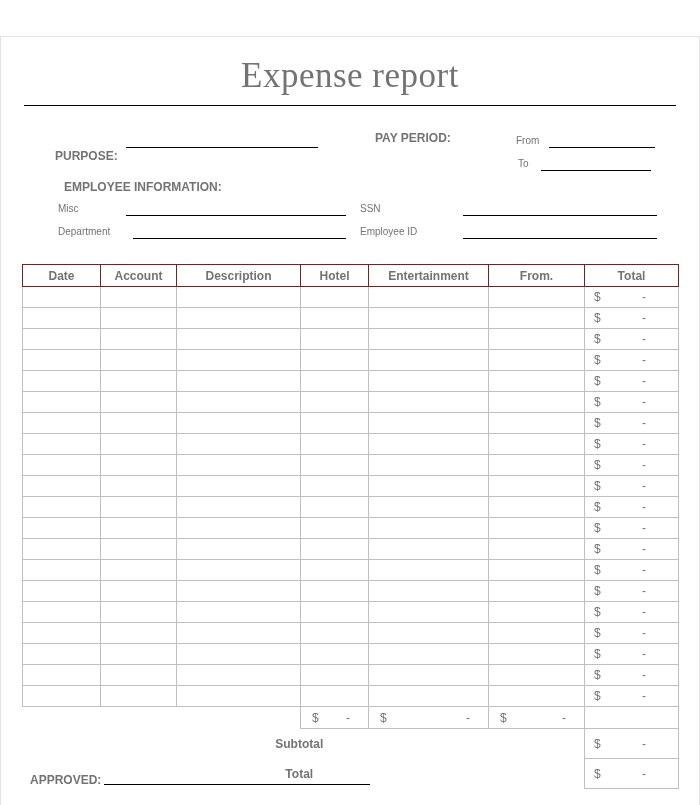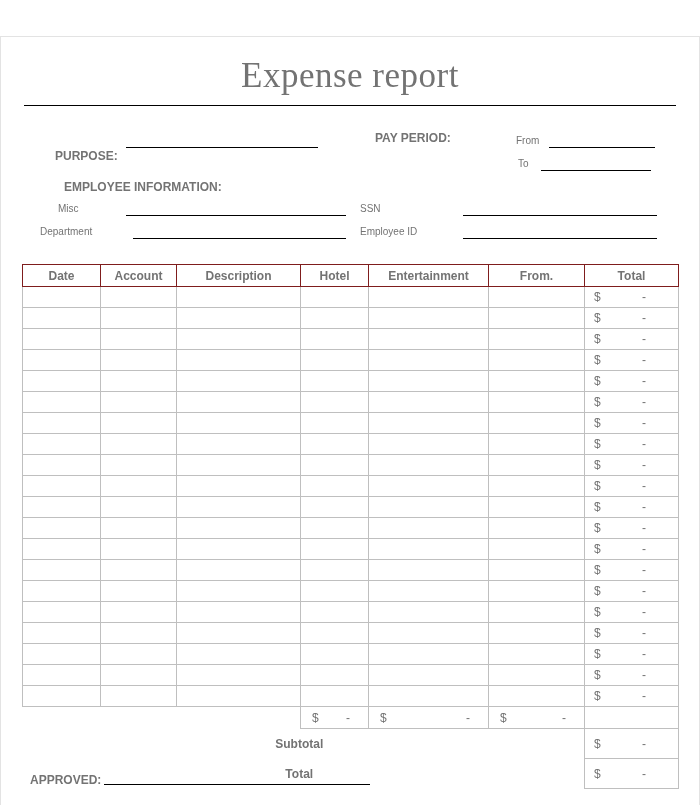--- a/index.html
+++ b/index.html
@@ -74,21 +74,21 @@
   <div class="txt" style="left:518px; top:122px;">To</div>
   <div class="fieldline" style="left:541px; top:119px; width:110px;"></div>
 
   <div class="lbl" style="left:64px; top:144px;">EMPLOYEE INFORMATION:</div>
 
   <div class="txt" style="left:58px; top:167px;">Misc</div>
   <div class="fieldline" style="left:126px; top:164px; width:220px;"></div>
   <div class="txt" style="left:360px; top:167px;">SSN</div>
   <div class="fieldline" style="left:463px; top:164px; width:194px;"></div>
 
-  <div class="txt" style="left:40px; top:190px;">Department</div>
+  <div class="txt" style="left:58px; top:190px;">Department</div>
   <div class="fieldline" style="left:133px; top:187px; width:213px;"></div>
   <div class="txt" style="left:360px; top:190px;">Employee ID</div>
   <div class="fieldline" style="left:463px; top:187px; width:194px;"></div>
 
   <table class="expense">
     <colgroup>
       <col style="width:78px">
         <col style="width:76px">
         <col style="width:124px">
       <col style="width:68px">

